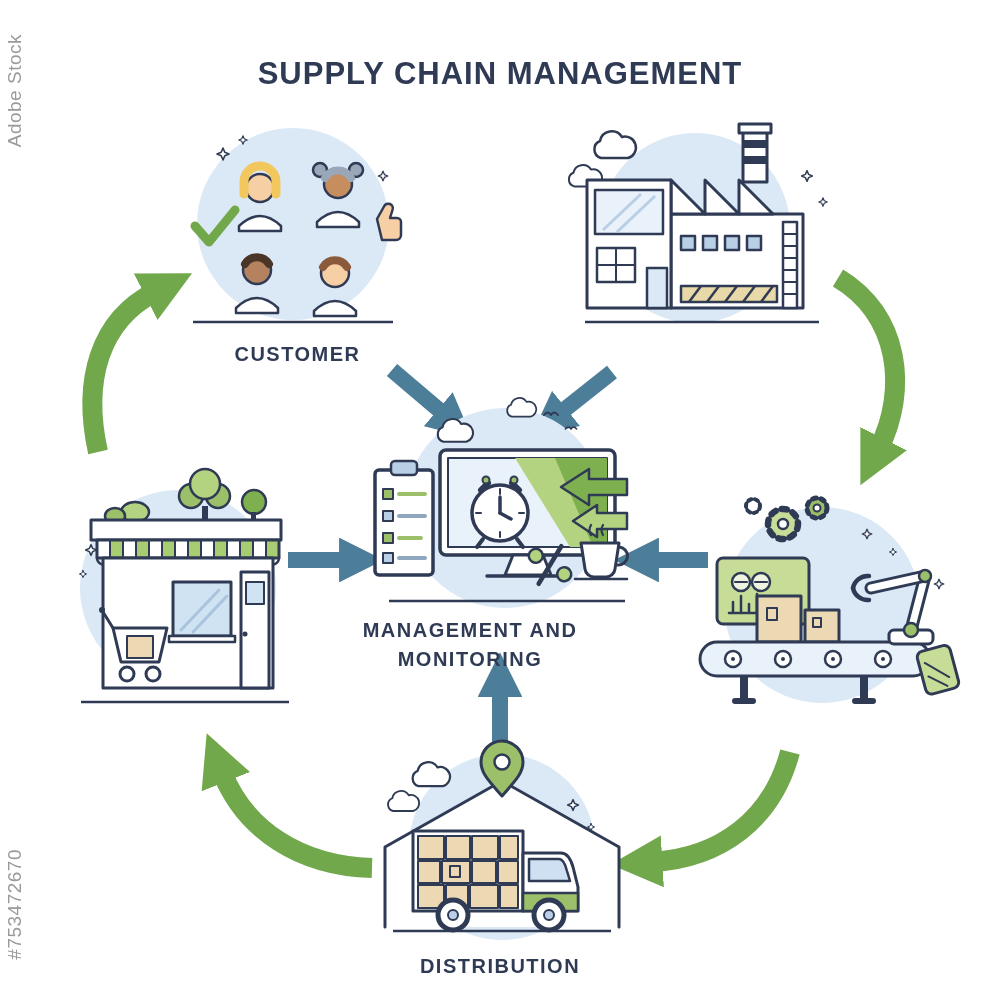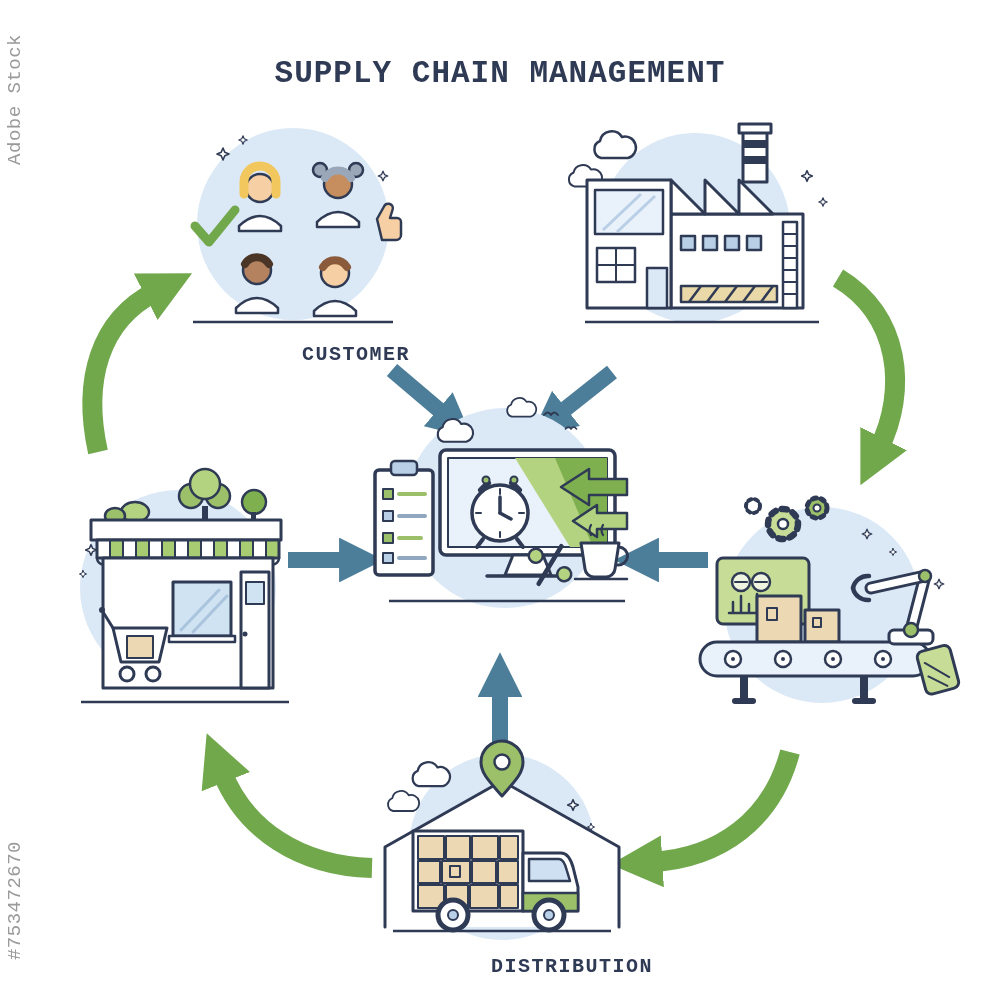--- a/index.html
+++ b/index.html
@@ -1,22 +1,22 @@
 <!DOCTYPE html>
 <html><head>
 <meta charset="utf-8">
 <style>
   html,body{margin:0;padding:0;background:#fff;}
   .canvas{position:relative;width:1000px;height:1000px;background:#ffffff;overflow:hidden;
-          font-family:Liberation Mono, monospace;}
+          font-family:Liberation Sans, sans-serif;}
   .title{position:absolute;top:56px;left:0;width:1000px;margin:0;text-align:center;
          font-size:31px;font-weight:800;letter-spacing:1px;color:#2f3a54;}
   .arrows{position:absolute;left:0;top:0;z-index:1;}
   .node-icon{position:absolute;margin:0;z-index:2;}
-  .node-label{position:absolute;z-index:3;text-align:right;font-size:20px;font-weight:800;
+  .node-label{position:absolute;z-index:3;text-align:center;font-size:20px;font-weight:800;
               letter-spacing:1.5px;color:#2f3a54;line-height:29px;}
   .watermark{position:absolute;left:4px;z-index:4;color:#9a9a9a;font-size:19px;
              letter-spacing:.5px;writing-mode:vertical-rl;transform:rotate(180deg);}
   .wm-brand{top:34px;}
   .wm-id{bottom:40px;}
   svg{display:block;}
 </style>
 </head>
 <body>
 
@@ -304,21 +304,21 @@
         <circle cx="88" cy="180" r="15" fill="#fff" stroke="#2f3a54" stroke-width="5"></circle>
         <circle cx="88" cy="180" r="5" fill="#b9cfe6" stroke="#2f3a54" stroke-width="2"></circle>
         <circle cx="184" cy="180" r="15" fill="#fff" stroke="#2f3a54" stroke-width="5"></circle>
         <circle cx="184" cy="180" r="5" fill="#b9cfe6" stroke="#2f3a54" stroke-width="2"></circle>
         <use href="#spark" fill="#fff" stroke="#2f3a54" stroke-width="1.6" transform="translate(208,70) scale(.9)"></use>
         <use href="#spark" fill="#fff" stroke="#2f3a54" stroke-width="1.6" transform="translate(226,92) scale(.6)"></use>
       </g>
       <line x1="28" y1="196" x2="246" y2="196" stroke="#2f3a54" stroke-width="2.5"></line>
     </svg>
   </figure>
-  <div class="node-label" style="left:383px;top:952px;width:270px">DISTRIBUTION</div>
+  <div class="node-label" style="left:365px;top:952px;width:270px">DISTRIBUTION</div>
 
   <figure class="node-icon" style="left:355px;top:395px">
     <svg width="290" height="215" viewBox="0 0 290 215">
       <circle cx="150" cy="113" r="100" fill="#dbe8f6"></circle>
       <g stroke-linejoin="round" stroke-linecap="round">
         <use href="#cloud" fill="#fff" stroke="#2f3a54" stroke-width="2.5" transform="translate(102,40) scale(.85)"></use>
         <use href="#cloud" fill="#fff" stroke="#2f3a54" stroke-width="2.5" transform="translate(168,16) scale(.7)"></use>
         <use href="#bird" fill="none" stroke="#2f3a54" stroke-width="2" transform="translate(196,20)"></use>
         <use href="#bird" fill="none" stroke="#2f3a54" stroke-width="2" transform="translate(216,34) scale(.8)"></use>
 
@@ -371,17 +371,21 @@
           <path d="M236,140 q-3,-5 0,-10" fill="none" stroke="#2f3a54" stroke-width="2.2"></path>
           <path d="M248,140 q-3,-5 0,-10" fill="none" stroke="#2f3a54" stroke-width="2.2"></path>
           <path d="M226,148 h38 l-4,26 a9,9 0 0 1 -9,8 h-12 a9,9 0 0 1 -9,-8 z" fill="#fff" stroke="#2f3a54" stroke-width="3"></path>
           <path d="M264,152 a9,9 0 0 1 -1,18" fill="none" stroke="#2f3a54" stroke-width="3"></path>
           <line x1="220" y1="184" x2="272" y2="184" stroke="#2f3a54" stroke-width="2.5"></line>
         </g>
       </g>
       <line x1="34" y1="206" x2="270" y2="206" stroke="#2f3a54" stroke-width="2.5"></line>
     </svg>
   </figure>
+  <div class="node-label" style="left:330px;top:616px;width:280px">
+    <div>MANAGEMENT AND</div>
+    <div>MONITORING</div>
+  </div>
 
   <div class="watermark wm-brand">Adobe Stock</div>
   <div class="watermark wm-id">#753472670</div>
 
 </div>
 
 </body></html>

